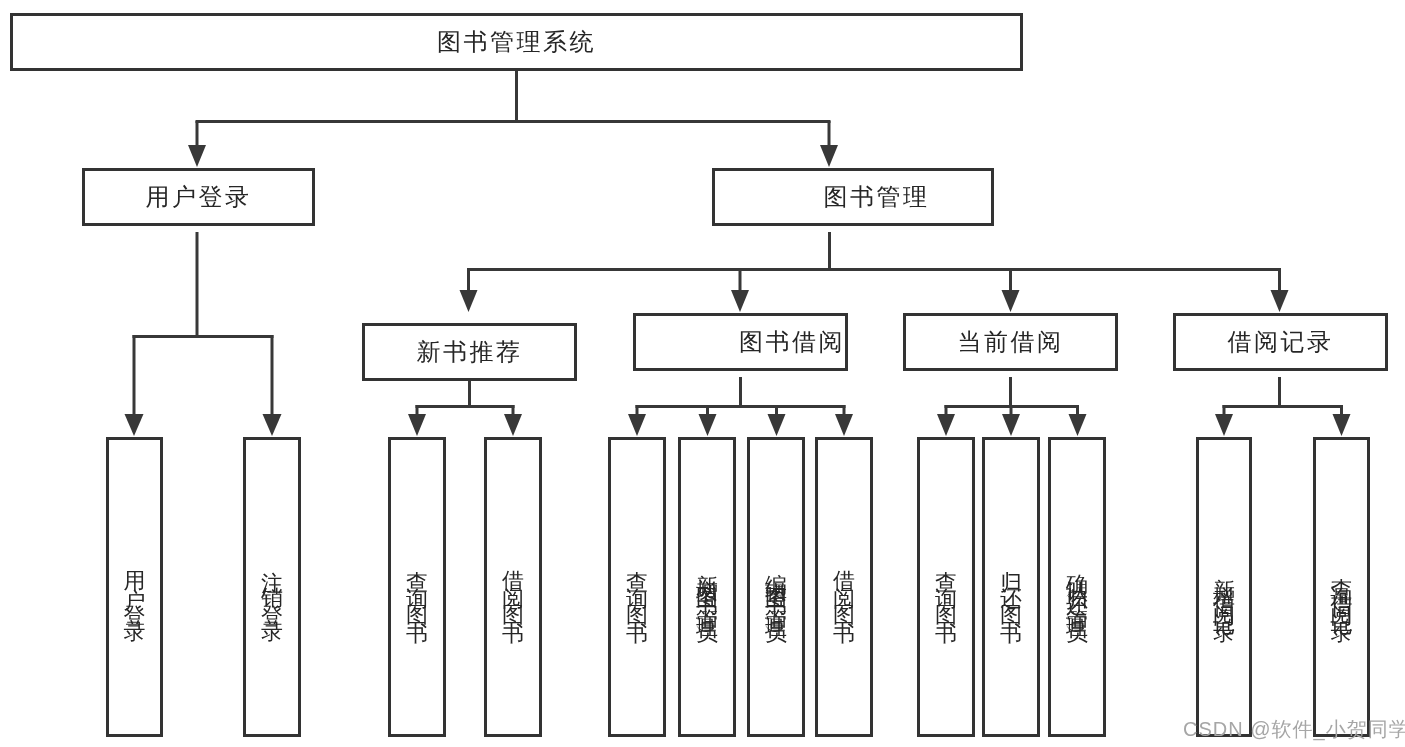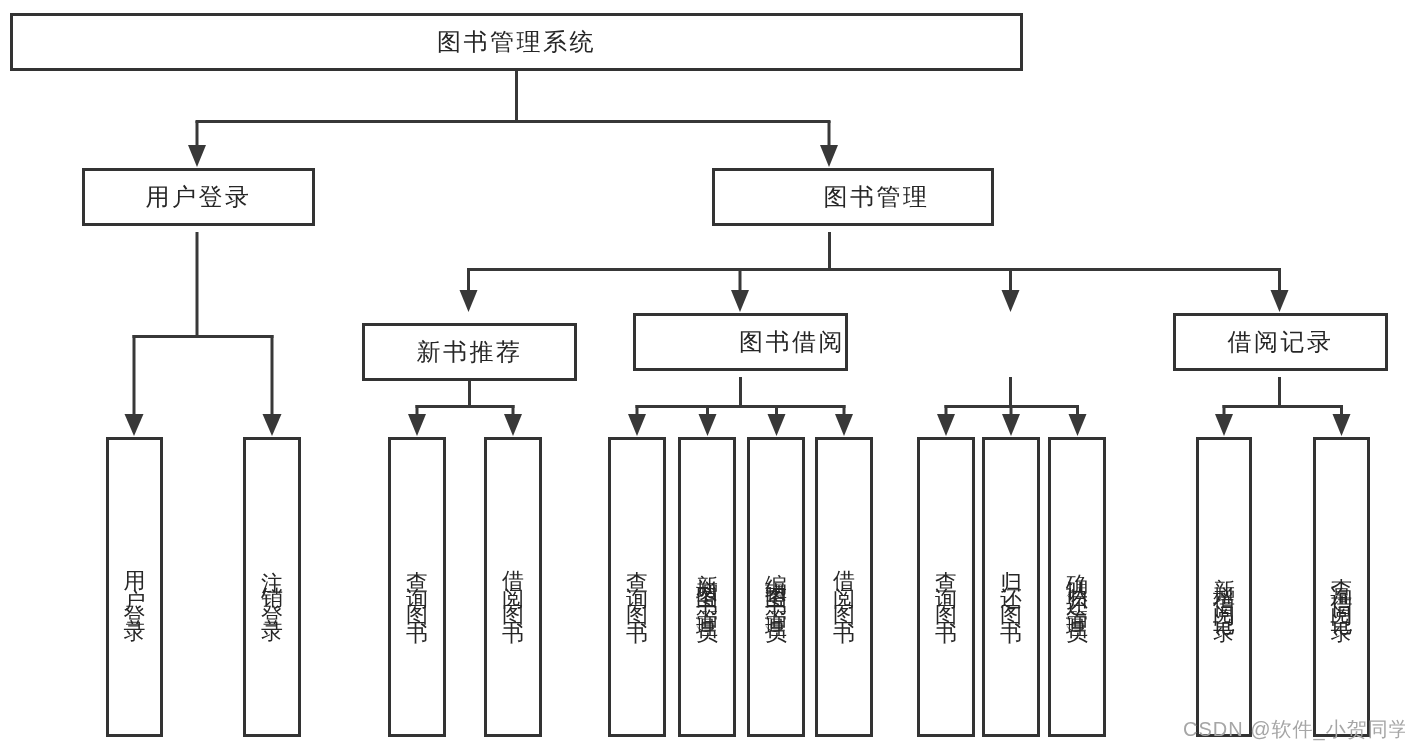--- a/index.html
+++ b/index.html
@@ -112,20 +112,23 @@
   <div class="hnode" style="left:712px;top:168px;width:229px;padding-left:47px;">
     <span>图书管理</span>
   </div>
 
   <div class="hnode" style="left:362px;top:313px;width:209px;margin-top:10px;">
     <span>新书推荐</span>
   </div>
   <div class="hnode" style="left:633px;top:313px;width:209px;justify-content:flex-end;">
     <span>图书借阅</span>
   </div>
+  <div class="hnode" style="left:903px;top:313px;width:209px;">
+    <span>当前借阅</span>
+  </div>
   <div class="hnode" style="left:1173px;top:313px;width:209px;">
     <span>借阅记录</span>
   </div>
 
   <div class="vnode" style="left:106px;width:51px;">
     <span class="vtext ls-wide">用户登录</span>
   </div>
   <div class="vnode" style="left:243px;width:52px;">
     <span class="vtext ls-wide">注销登录</span>
   </div>

